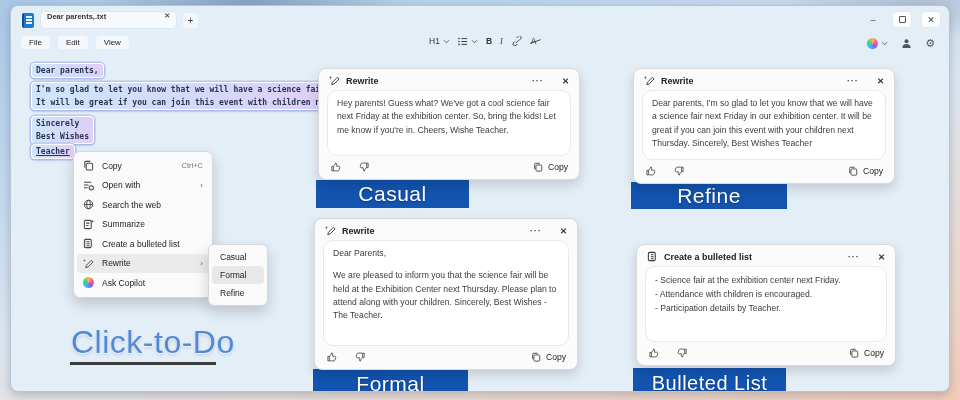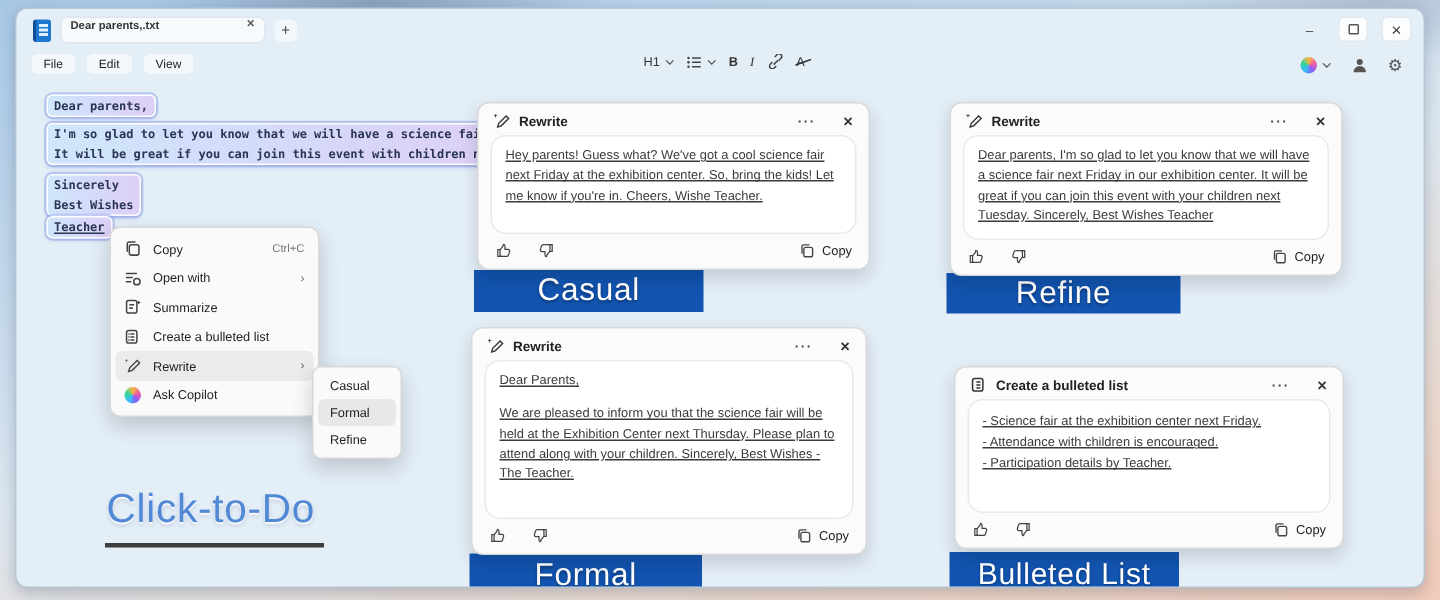--- a/index.html
+++ b/index.html
@@ -72,32 +72,32 @@
   .ctx-row .sc{ margin-left:auto; color:#777; font-size:7.5px; }
   .ctx-row .arr{ margin-left:auto; color:#666; font-size:8px; }
   .ctx-ico{ width:11px; height:11px; flex:0 0 11px; }
   .submenu{ position:absolute; left:197px; top:238px; width:60px; background:#fafafa;
     border:1px solid #d8d8d8; border-radius:6px; box-shadow:0 6px 14px rgba(0,0,0,.18);
     padding:3px; z-index:7; }
   .sub-row{ height:18px; display:flex; align-items:center; padding:0 8px; font-size:8.5px;
     color:#222; border-radius:4px; }
   .sub-row.hov{ background:#e8e8e8; }
   
-  .caption{ position:absolute; left:60px; top:318px; font-size:27px; color:#5289d5;
+  .caption{ position:absolute; left:60px; top:318px; font-size:32px; color:#5289d5;
     letter-spacing:.5px; text-shadow:0 1px 1px rgba(255,255,255,.9),0 2px 3px rgba(90,110,160,.3); }
   .caption-rule{ position:absolute; left:59px; top:356px; width:146px; height:3px; background:#3c3c3c; }
   
   .card{ position:absolute; background:#fbfbfb; border:1px solid #d9d9d9; border-radius:8px;
     box-shadow:0 5px 12px rgba(0,0,0,.15); display:flex; flex-direction:column; z-index:5; }
   .card-h{ display:flex; align-items:center; gap:6px; padding:6px 10px 4px 10px;
     font-size:9px; font-weight:bold; color:#222; }
   .card-h .more{ margin-left:auto; color:#444; font-size:9px; letter-spacing:1px; }
   .card-h .x{ color:#333; font-size:8.5px; margin-left:12px; }
   .card-b{ margin:0 8px; background:#fff; border:1px solid #e9e9e9; border-radius:10px;
-    padding:6px 9px; font-size:8.6px; line-height:1.55; color:#3b3b3b; flex:1; overflow:hidden;text-decoration:underline; }
+    padding:6px 9px; font-size:8.6px; line-height:1.55; color:#3b3b3b; flex:1; overflow:hidden; }
   .card-b p + p{ margin-top:9px; }
   .card-f{ display:flex; align-items:center; gap:16px; padding:5px 11px 6px 11px; }
   .thumb{ width:12px; height:12px; }
   .thumb.down{ transform:rotate(180deg); }
   .copy-btn{ margin-left:auto; display:flex; align-items:center; gap:5px; font-size:8.6px; color:#222; }
   .banner{ position:absolute; background:#1254b0; color:#fff; display:flex; align-items:center;
     justify-content:center; font-size:21px; letter-spacing:.5px; z-index:4;
     text-shadow:0 1px 2px rgba(0,0,0,.35); }
   svg{ display:block; }
 </style>
@@ -212,20 +212,30 @@
               <line x1="1" y1="5.5" x2="6" y2="5.5"></line>
               <line x1="1" y1="8.5" x2="5" y2="8.5"></line>
             </g>
             <circle cx="9" cy="8.5" r="2.3" fill="none" stroke="#444" stroke-width="1.1"></circle>
           </svg>
         <span>Open with</span>
         <span class="arr">›</span>
       </div>
       <div class="ctx-row">
         <svg class="ctx-ico" viewBox="0 0 12 12">
+            <g fill="none" stroke="#444" stroke-width="1">
+              <circle cx="6" cy="6" r="4.6"></circle>
+              <ellipse cx="6" cy="6" rx="2.1" ry="4.6"></ellipse>
+              <line x1="1.4" y1="6" x2="10.6" y2="6"></line>
+            </g>
+          </svg>
+        <span>Search the web</span>
+      </div>
+      <div class="ctx-row">
+        <svg class="ctx-ico" viewBox="0 0 12 12">
             <g fill="none" stroke="#444" stroke-width="1.1">
               <rect x="1.5" y="1.5" width="7.5" height="9" rx="1.5"></rect>
               <line x1="3.5" y1="4.5" x2="7" y2="4.5"></line>
               <line x1="3.5" y1="7" x2="6" y2="7"></line>
             </g>
             <text x="8.2" y="4.5" font-size="5" fill="#444">✦</text>
           </svg>
         <span>Summarize</span>
       </div>
       <div class="ctx-row">
@@ -301,21 +311,21 @@
     <div class="card" style="left:622px;top:62px;width:262px;height:116px;">
       <div class="card-h">
         <svg width="11" height="11" viewBox="0 0 12 12">
             <path d="M3 10.5l.8-2.6 5.4-5.4 1.8 1.8-5.4 5.4z" fill="none" stroke="#333" stroke-width="1"></path>
             <text x="0" y="4" font-size="5" fill="#333">+</text>
           </svg>
         <span>Rewrite</span>
         <span class="more">···</span>
         <span class="x">✕</span>
       </div>
-      <div class="card-b">Dear parents, I'm so glad to let you know that we will have a science fair next Friday in our exhibition center. It will be great if you can join this event with your children next Tuesday. Sincerely, Best Wishes Teacher</div>
+      <div class="card-b">Dear parents, I'm so glad to let you know that we will have a science fair next Friday in our exhibition center. It will be great if you can join this event with your children next Thursday. Sincerely, Best Wishes Teacher</div>
       <div class="card-f">
         <svg class="thumb" viewBox="0 0 16 16">
             <path d="M2.5 7.2h2v6h-2zM4.5 12.4l1 .8h5c.7 0 1.2-.4 1.4-1l1.1-3.4c.3-.9-.4-1.8-1.3-1.8H8.9V4.3c0-1.1-.7-1.7-1.4-1.7l-.4 1.6-2.6 3.2" fill="none" stroke="#444" stroke-width="1.1"></path>
           </svg>
         <svg class="thumb down" viewBox="0 0 16 16">
             <path d="M2.5 7.2h2v6h-2zM4.5 12.4l1 .8h5c.7 0 1.2-.4 1.4-1l1.1-3.4c.3-.9-.4-1.8-1.3-1.8H8.9V4.3c0-1.1-.7-1.7-1.4-1.7l-.4 1.6-2.6 3.2" fill="none" stroke="#444" stroke-width="1.1"></path>
           </svg>
         <div class="copy-btn">
           <svg width="10" height="10" viewBox="0 0 12 12">
               <g fill="none" stroke="#444" stroke-width="1.1">

